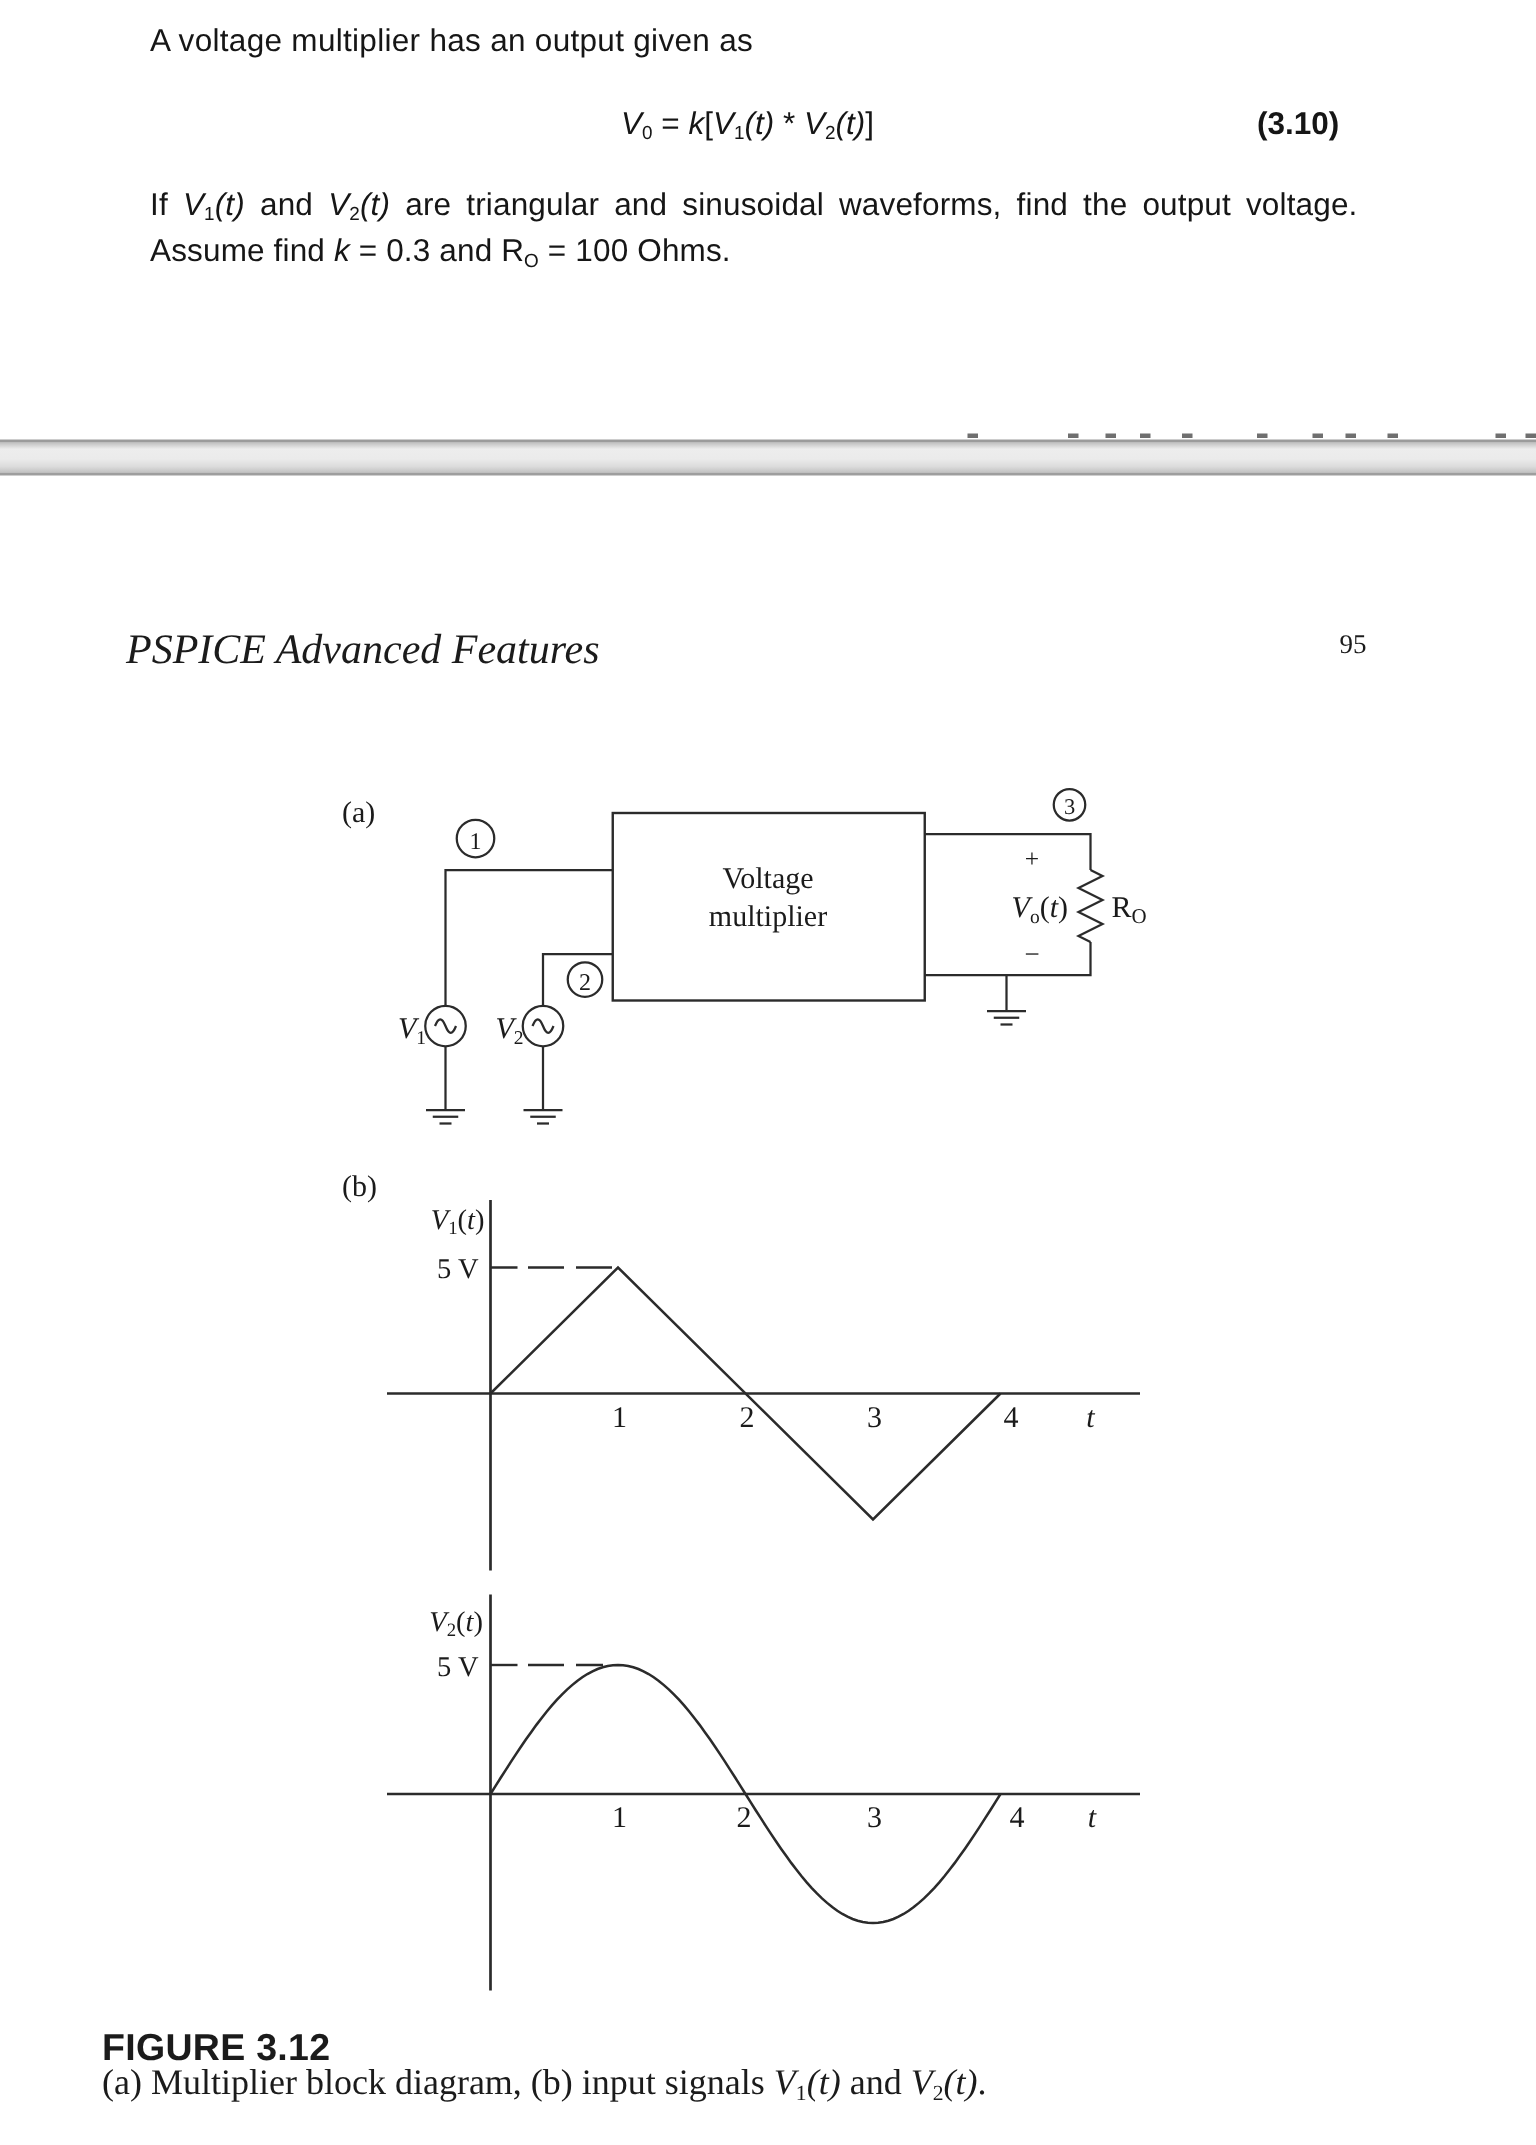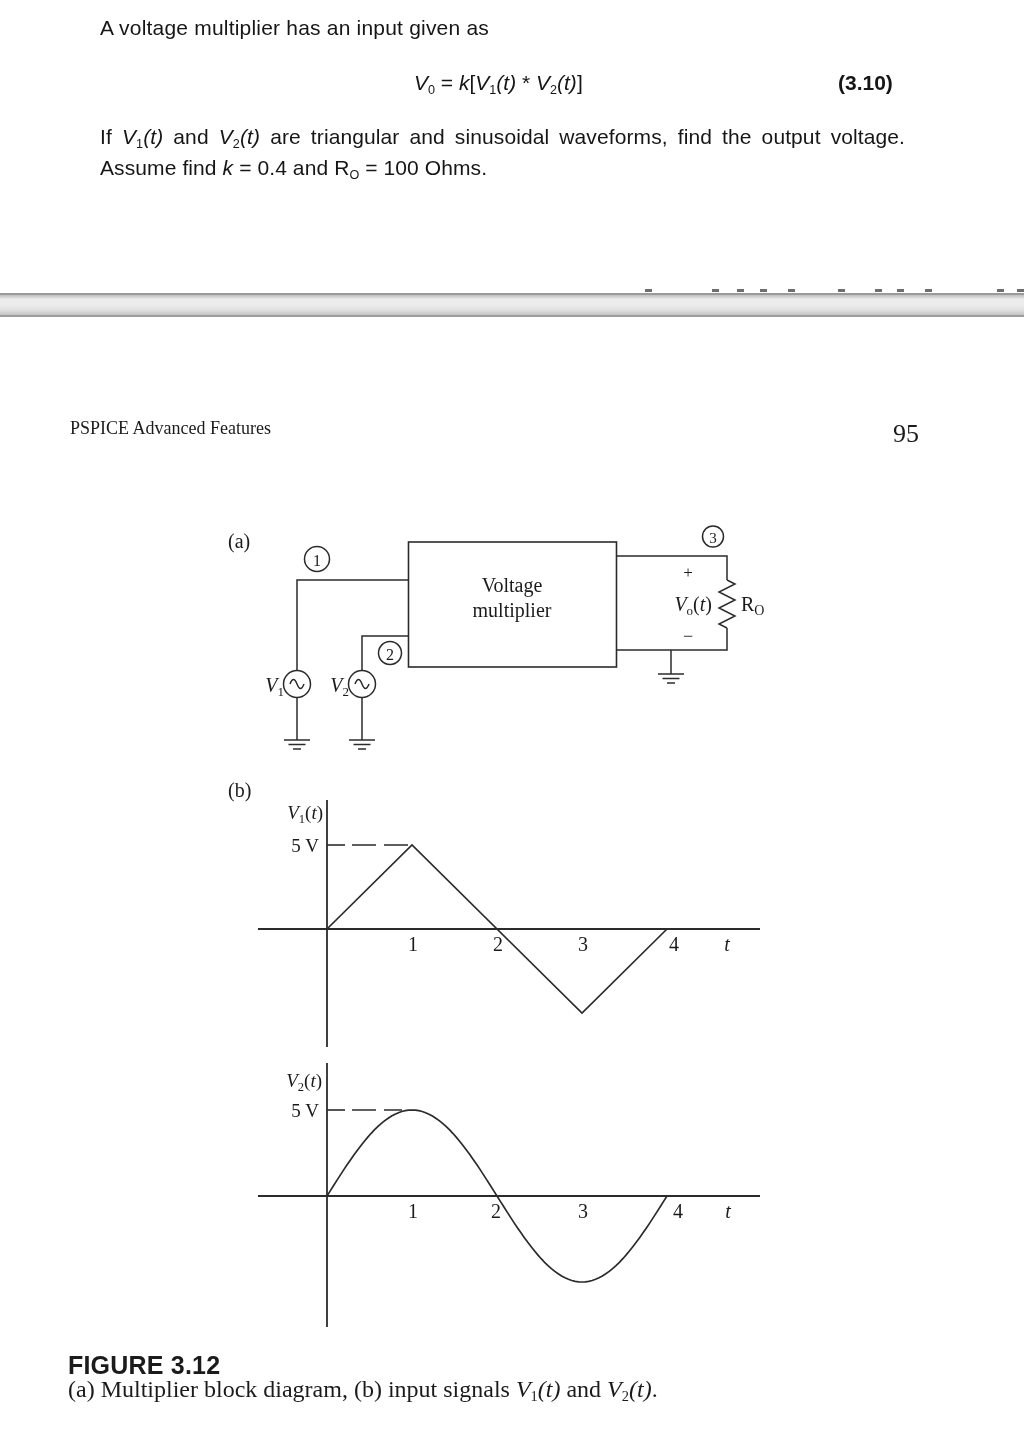--- a/index.html
+++ b/index.html
@@ -24,43 +24,43 @@
 
   
   .page-bar{
     position:absolute;left:0;top:293px;width:1024px;height:24px;
     background:linear-gradient(#bfbfbf 0%,#ededed 22%,#ebebeb 55%,#dcdcdc 80%,#c2c2c2 100%);
     border-top:2px solid #9b9b9b;border-bottom:2px solid #9e9e9e;box-sizing:border-box;
   }
   .page-dash{position:absolute;top:289px;width:7px;height:3px;background:#6f6f6f;}
 
   
-  .running-title{position:absolute;left:70px;top:418px;font-size:18px;white-space:nowrap;}
-  .page-number{position:absolute;left:893px;top:419px;font-size:26px;text-align:right;}
+  .running-title{position:absolute;left:84px;top:418px;font-size:28px;font-style:italic;white-space:nowrap;}
+  .page-number{position:absolute;left:893px;top:419px;font-size:18px;text-align:right;}
 
   svg text{font-family:"Liberation Serif",serif;fill:#1b1b1b;}
   .wire{stroke:#2b2b2b;stroke-width:1.5;fill:none;}
   .axis{stroke:#2b2b2b;stroke-width:1.8;fill:none;}
   .dashline{stroke:#2b2b2b;stroke-width:1.6;fill:none;}
 
   
   .caption-tag{position:absolute;left:68px;top:1351px;font-family:"Liberation Sans",sans-serif;font-weight:bold;font-size:25px;letter-spacing:0.2px;}
   .caption-line{position:absolute;left:68px;top:1376px;font-size:24px;white-space:nowrap;}
 </style>
 </head>
 <body>
 
 <div class="top-block">
-  <div class="intro-line">A voltage multiplier has an input given as</div>
+  <div class="intro-line">A voltage multiplier has an output given as</div>
   <div class="equation-row">
     <div class="equation"><span class="it">V</span><sub>0</sub><span> = </span><span class="it">k</span><span>[</span><span class="it">V</span><sub>1</sub><span class="it">(t)</span><span> * </span><span class="it">V</span><sub>2</sub><span class="it">(t)</span><span>]</span></div>
     <div class="equation-number">(3.10)</div>
   </div>
   <div class="problem-body"><span>If </span><span class="it">V</span><sub>1</sub><span class="it">(t)</span><span> and </span><span class="it">V</span><sub>2</sub><span class="it">(t)</span><span> are triangular and sinusoidal waveforms, find the output voltage.</span>
-  <span>Assume find </span><span class="it">k</span><span> = 0.4 and </span><span>R</span><sub>O</sub><span> = 100 Ohms.</span></div>
+  <span>Assume find </span><span class="it">k</span><span> = 0.3 and </span><span>R</span><sub>O</sub><span> = 100 Ohms.</span></div>
 </div>
 
 <div class="page-bar"></div>
 <div id="page-dashes">
     <div class="page-dash" style="left: 645px;"></div>
     <div class="page-dash" style="left: 712px;"></div>
     <div class="page-dash" style="left: 737px;"></div>
     <div class="page-dash" style="left: 760px;"></div>
     <div class="page-dash" style="left: 788px;"></div>
     <div class="page-dash" style="left: 838px;"></div>

